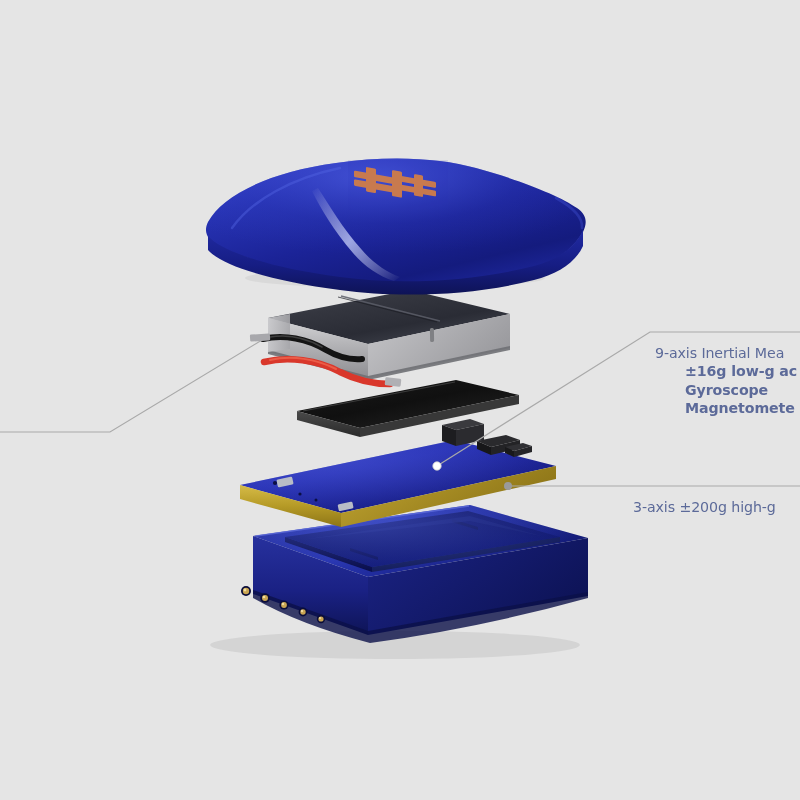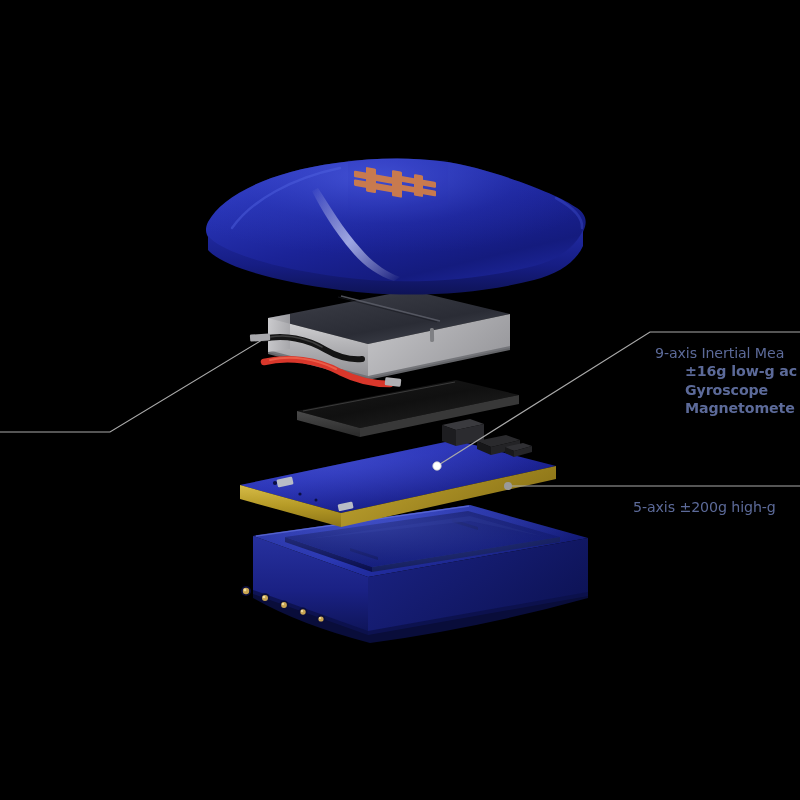--- a/index.html
+++ b/index.html
@@ -13,21 +13,21 @@
     height: 800px;
     position: relative;
     overflow: hidden;
     font-family: "DejaVu Sans", sans-serif;
   }
   #stage {
     position: absolute;
     inset: 0;
     width: 800px;
     height: 800px;
-    background: #000000;
+    background: #e5e5e5;
   }
   svg.layer {
     position: absolute;
     left: 0;
     top: 0;
     width: 800px;
     height: 800px;
     overflow: visible;
   }
   .callout-text {
@@ -355,16 +355,16 @@
   </svg>
 
   <div class="callout-text" id="callout-imu">
     <span class="hdr">9-axis Inertial Mea</span>
     <span class="sub">±16g low-g ac</span>
     <span class="sub">Gyroscope</span>
     <span class="sub">Magnetomete</span>
   </div>
 
   <div class="callout-text" id="callout-highg">
-    <span>5-axis  ±200g high-g</span>
+    <span>3-axis  ±200g high-g</span>
   </div>
 
 </div>
 
 </body></html>

